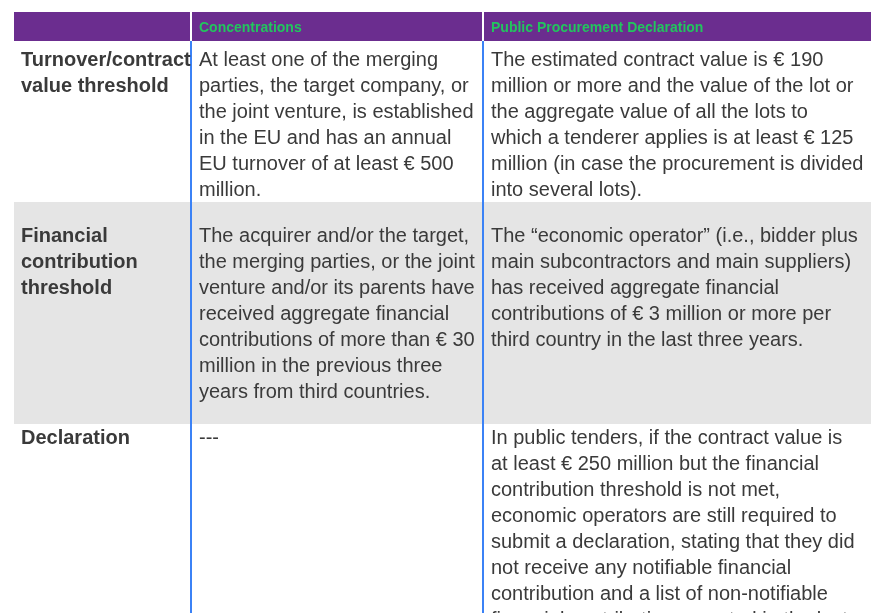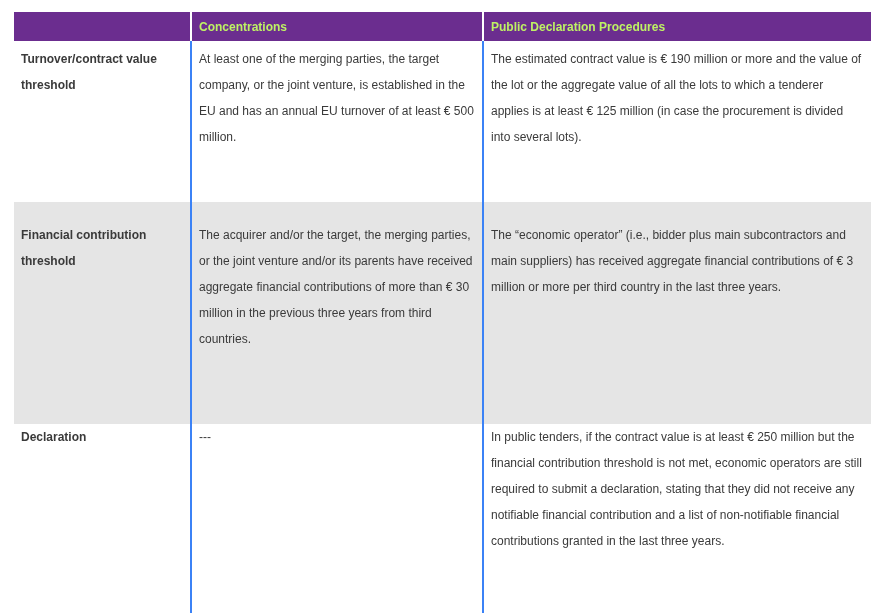--- a/index.html
+++ b/index.html
@@ -1,45 +1,45 @@
 <!DOCTYPE html>
 <html><head>
 <meta charset="utf-8">
 <style>
   html, body { margin: 0; padding: 0; background: #ffffff; }
   body { width: 890px; height: 613px; overflow: hidden; position: relative;
          font-family: "Liberation Sans", sans-serif; color: #3a3a3a; }
   table.cmp { position: absolute; left: 14px; top: 12px; width: 857px;
               border-collapse: separate; border-spacing: 0; table-layout: fixed; }
   col.c0 { width: 176px; } col.c1 { width: 292px; } col.c2 { width: 389px; }
-  th { background: #6b2d8f; color: #bef264; font-weight: bold; font-size: 12px;
+  th { background: #6b2d8f; color: #22c55e; font-weight: bold; font-size: 14px;
        text-align: left; padding: 0 7px; height: 29px; vertical-align: middle; }
   th + th { border-left: 2px solid #ffffff; }
-  td { font-size: 12px; line-height: 26px; vertical-align: top; padding: 5px 7px 0 7px; }
+  td { font-size: 20px; line-height: 26px; vertical-align: top; padding: 5px 7px 0 7px; }
   td + td { border-left: 2px solid #3b82f6; }
   td.rowlabel { font-weight: bold; color: #3a3a3a; }
   tr.r0 td { height: 156px; padding-top: 5px; }
   tr.r1 td { background: #e5e5e5; height: 202px; padding-top: 20px; }
   tr.r2 td { padding-top: 0; height: 190px; }
   tr.r1 { }
 </style>
 </head>
 <body>
 
 <table class="cmp">
   <colgroup>
       <col class="c0">
       <col class="c1">
       <col class="c2">
     </colgroup>
   <thead>
     <tr>
       <th></th>
       <th>Concentrations</th>
-      <th>Public Declaration Procedures</th>
+      <th>Public Procurement Declaration</th>
     </tr>
   </thead>
   <tbody>
     <tr class="r0">
       <td class="rowlabel">Turnover/contract value threshold</td>
       <td>At least one of the merging parties, the target company, or the joint venture, is established in the EU and has an annual EU turnover of at least € 500 million.</td>
       <td>The estimated contract value is € 190 million or more and the value of the lot or the aggregate value of all the lots to which a tenderer applies is at least € 125 million (in case the procurement is divided into several lots).</td>
     </tr>
     <tr class="r1">
       <td class="rowlabel">Financial contribution threshold</td>

